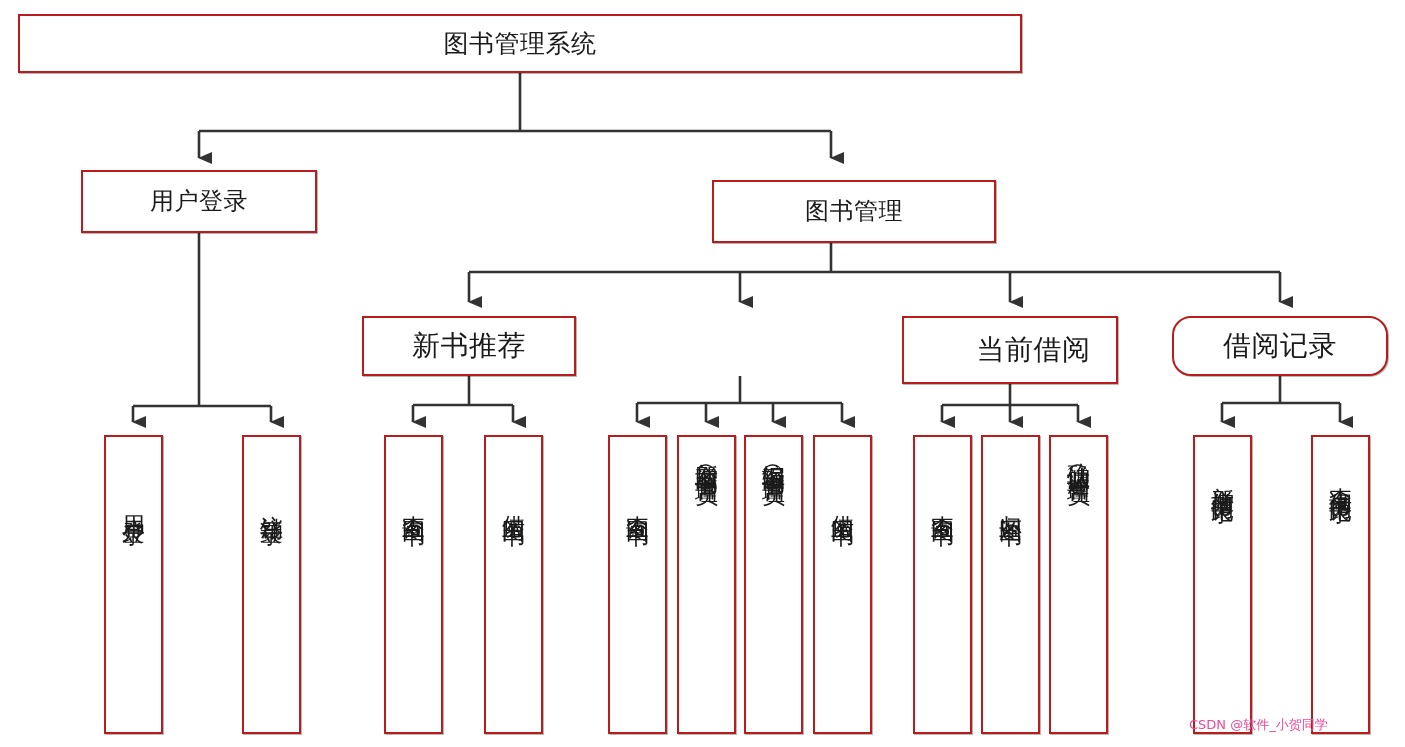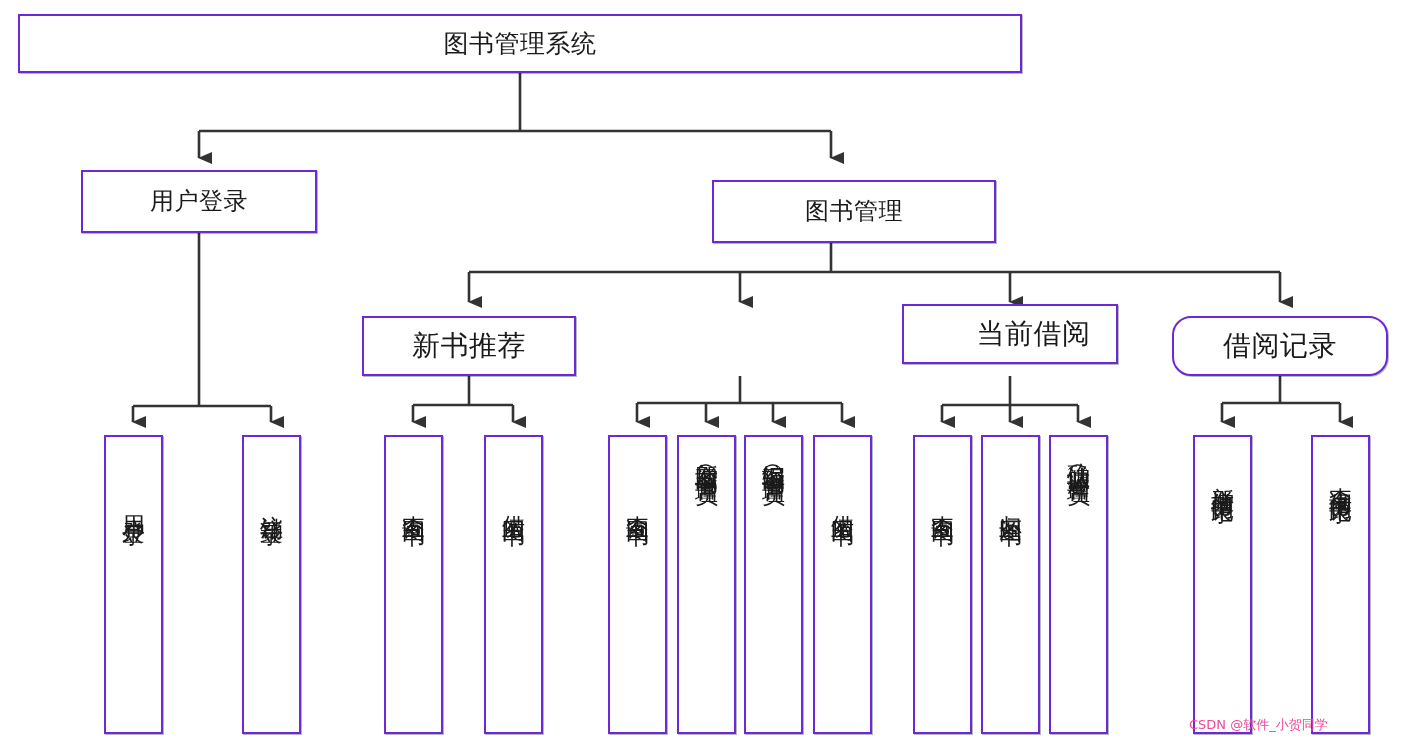--- a/index.html
+++ b/index.html
@@ -23,21 +23,21 @@
     left: 0;
     top: 0;
     width: 1405px;
     height: 747px;
     pointer-events: none;
   }
   .node {
     position: absolute;
     box-sizing: border-box;
     background: #ffffff;
-    border: 2px solid #6d28d9;
+    border: 2px solid #b91c1c;
     display: flex;
     align-items: center;
     justify-content: center;
     box-shadow: 1px 1px 0 rgba(0,0,0,0.28);
   }
   .node .label {
     color: #1a1a1a;
     letter-spacing: 0.5px;
     white-space: nowrap;
     line-height: 1.18;
@@ -137,21 +137,21 @@
 
   <div class="node lvl2 horizontal" style="left:712px; top:180px; width:284px; height:63px;">
     <span class="label">图书管理</span>
   </div>
 
   <div class="node lvl3 horizontal" style="left:362px; top:316px; width:214px; height:60px;">
     <span class="label">新书推荐</span>
   </div>
 
 
-  <div class="node lvl3 horizontal" style="left:902px; top:304px; width:216px; height:60px;padding-left:47px;">
+  <div class="node lvl3 horizontal" style="left:902px; top:316px; width:216px; height:68px;padding-left:47px;">
     <span class="label">当前借阅</span>
   </div>
 
   <div class="node lvl3 horizontal" style="left:1172px; top:316px; width:216px; height:60px;border-radius:19px;">
     <span class="label">借阅记录</span>
   </div>
 
   <div class="node leaf vertical" style="left:104px; top:435px; width:59px; height:299px; padding-top:60px;">
     <span class="label">用户登录</span>
   </div>

